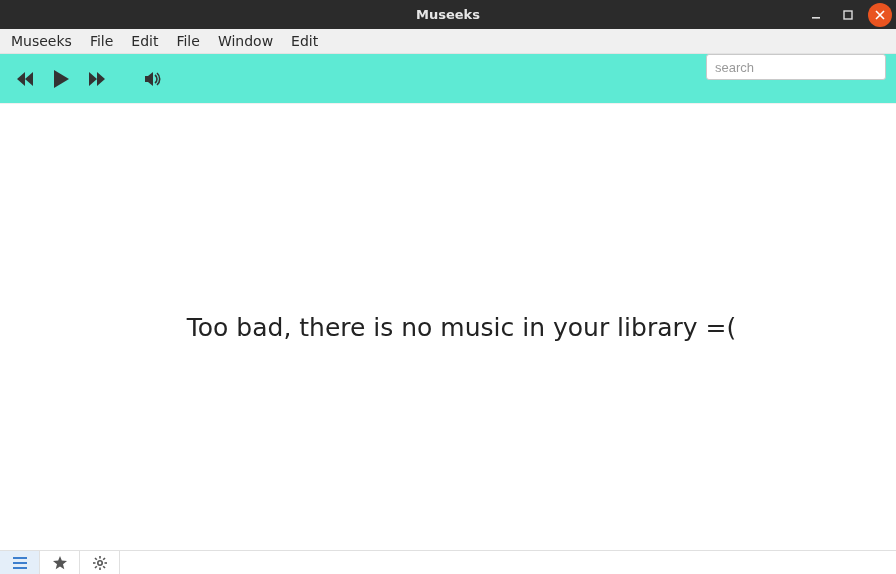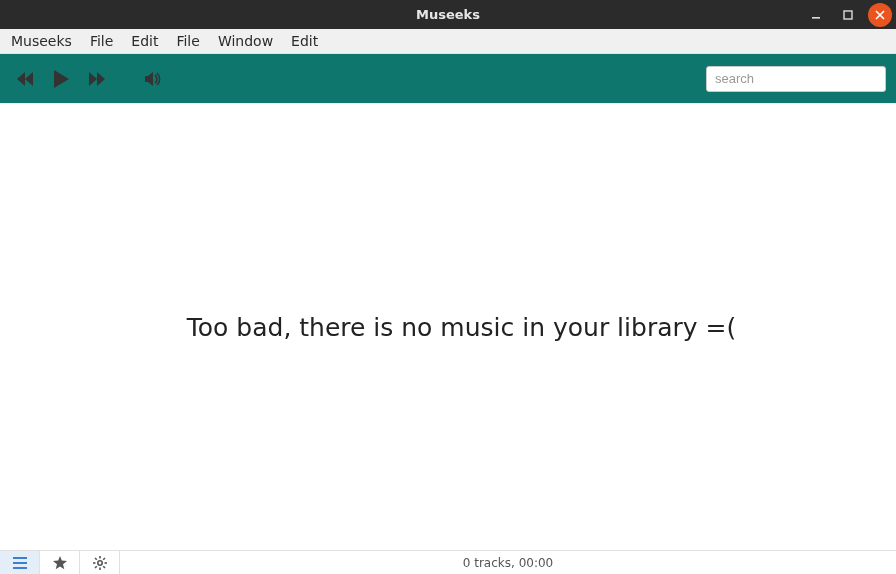--- a/index.html
+++ b/index.html
@@ -11,21 +11,21 @@
   .win-controls { position:absolute; right:4px; top:0; height:29px; display:flex; align-items:center; gap:8px; }
   .win-btn { width:24px; height:24px; display:flex; align-items:center; justify-content:center; border-radius:12px; cursor:pointer; }
   .win-btn.close { background:#e95420; }
   .win-btn svg { display:block; }
 
   
   .menubar { height:25px; background:#f0f0f0; border-bottom:1px solid #e3e3e3; display:flex; align-items:center; padding:0 2px; }
   .menu-item { padding:3px 9px; font-size:14px; color:#2b2b2b; cursor:pointer; }
 
   
-  .toolbar { height:50px; background:#0f766e; border-bottom:1px solid #f0f0f0; display:flex; align-items:center; padding:0 10px; }
+  .toolbar { height:50px; background:#5eead4; border-bottom:1px solid #f0f0f0; display:flex; padding:0 10px; }
   .pb-controls { display:flex; align-items:center; gap:18px; padding-left:6px; }
   .pb-btn { cursor:pointer; display:flex; align-items:center; }
   .pb-btn svg { fill:#333; }
   .vol { margin-left:20px; cursor:pointer; }
   .spacer { flex:1; }
   .search { width:180px; height:26px; border:1px solid #c9c9c9; border-radius:3px; background:#fff; font-size:13px; padding:0 8px; color:#333; }
   .search::placeholder { color:#9a9a9a; }
 
   
   .main { height:446px; display:flex; flex-direction:column; align-items:center; justify-content:center;margin-left:27px; }
@@ -128,14 +128,13 @@
           <line x1="7" y1="11.5" x2="7" y2="14"></line>
           <line x1="0" y1="7" x2="2.5" y2="7"></line>
           <line x1="11.5" y1="7" x2="14" y2="7"></line>
           <line x1="2" y1="2" x2="3.8" y2="3.8"></line>
           <line x1="10.2" y1="10.2" x2="12" y2="12"></line>
           <line x1="12" y1="2" x2="10.2" y2="3.8"></line>
           <line x1="3.8" y1="10.2" x2="2" y2="12"></line>
         </g>
       </svg>
   </div>
-  <div class="bb-status">0 tracks, 00:00</div>
 </div>
 
 </body></html>

